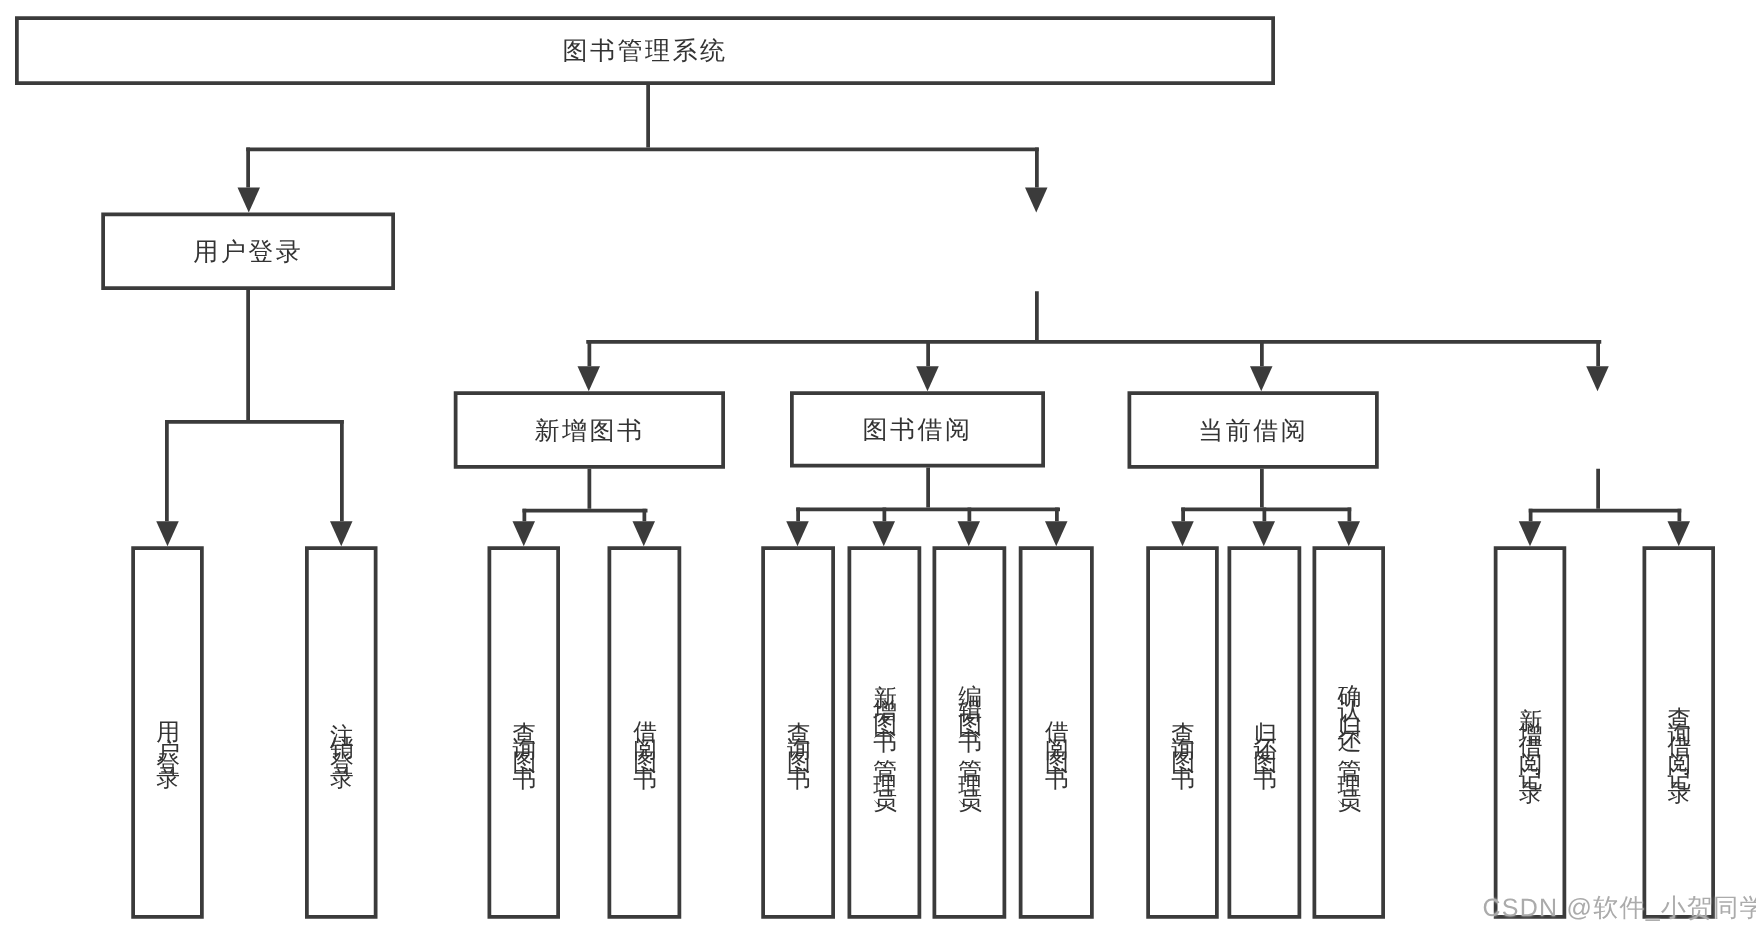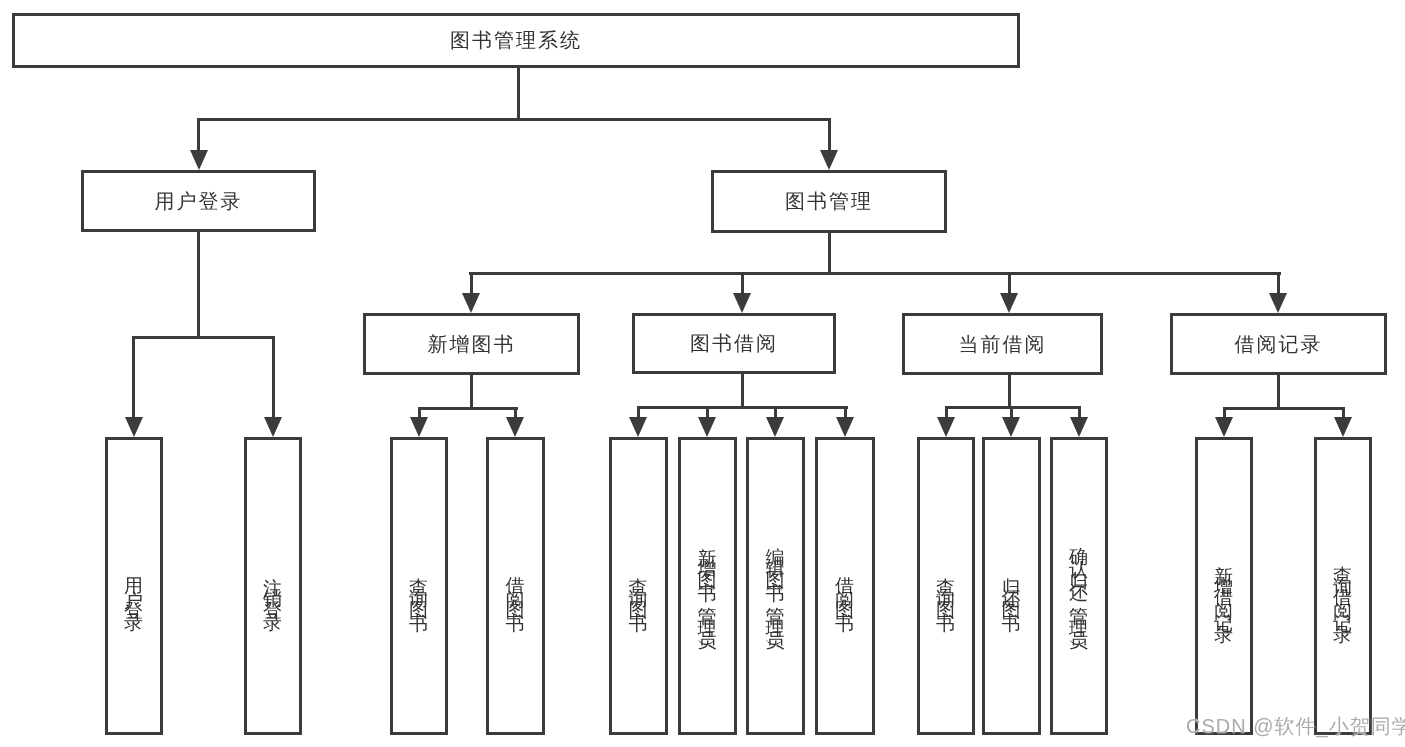--- a/index.html
+++ b/index.html
@@ -48,23 +48,20 @@
   <div class="vl" style="left:517px;top:68px;height:50px"></div>
   <div class="hl" style="left:197px;top:118px;width:634px"></div>
   <div class="vl" style="left:197px;top:118px;height:32px"></div>
   <div class="arrow" style="left:190px;top:150px"></div>
   <div class="vl" style="left:828px;top:118px;height:32px"></div>
   <div class="arrow" style="left:820px;top:150px"></div>
 
   <div class="box h" style="left:81px;top:170px;width:235px;height:62px">
     <span>用户登录</span>
   </div>
-  <div class="box h" style="left:711px;top:170px;width:236px;height:63px">
-    <span>图书管理</span>
-  </div>
 
   <div class="vl" style="left:197px;top:232px;height:104px"></div>
   <div class="hl" style="left:133px;top:336px;width:142px"></div>
   <div class="vl" style="left:132px;top:336px;height:81px"></div>
   <div class="arrow" style="left:125px;top:417px"></div>
   <div class="vl" style="left:272px;top:336px;height:81px"></div>
   <div class="arrow" style="left:264px;top:417px"></div>
 
   <div class="vl" style="left:828px;top:233px;height:39px"></div>
   <div class="hl" style="left:469px;top:272px;width:812px"></div>
@@ -78,23 +75,20 @@
   <div class="arrow" style="left:1269px;top:293px"></div>
 
   <div class="box h" style="left:363px;top:313px;width:217px;height:62px">
     <span>新增图书</span>
   </div>
   <div class="box h" style="left:632px;top:313px;width:204px;height:61px">
     <span>图书借阅</span>
   </div>
   <div class="box h" style="left:902px;top:313px;width:201px;height:62px">
     <span>当前借阅</span>
-  </div>
-  <div class="box h" style="left:1170px;top:313px;width:217px;height:62px">
-    <span>借阅记录</span>
   </div>
 
   <div class="vl" style="left:470px;top:375px;height:32px"></div>
   <div class="hl" style="left:418px;top:407px;width:100px"></div>
   <div class="vl" style="left:418px;top:407px;height:10px"></div>
   <div class="arrow" style="left:410px;top:417px"></div>
   <div class="vl" style="left:514px;top:407px;height:10px"></div>
   <div class="arrow" style="left:506px;top:417px"></div>
 
   <div class="vl" style="left:741px;top:374px;height:32px"></div>

